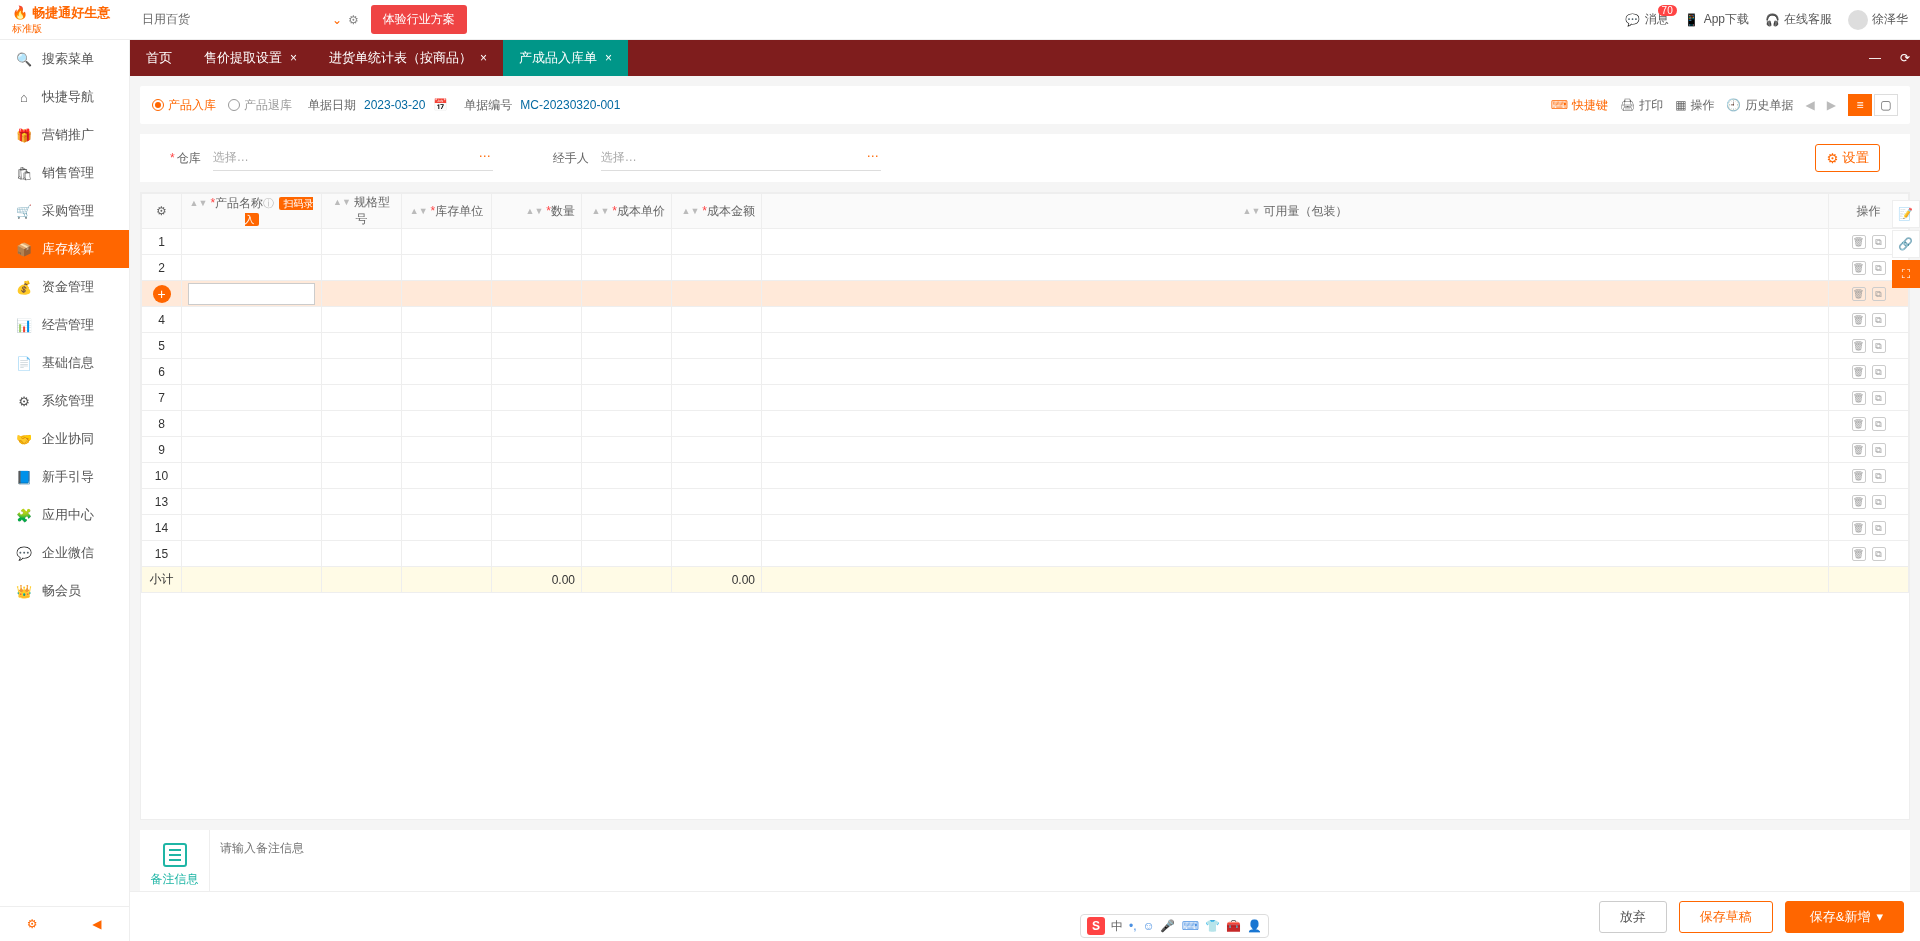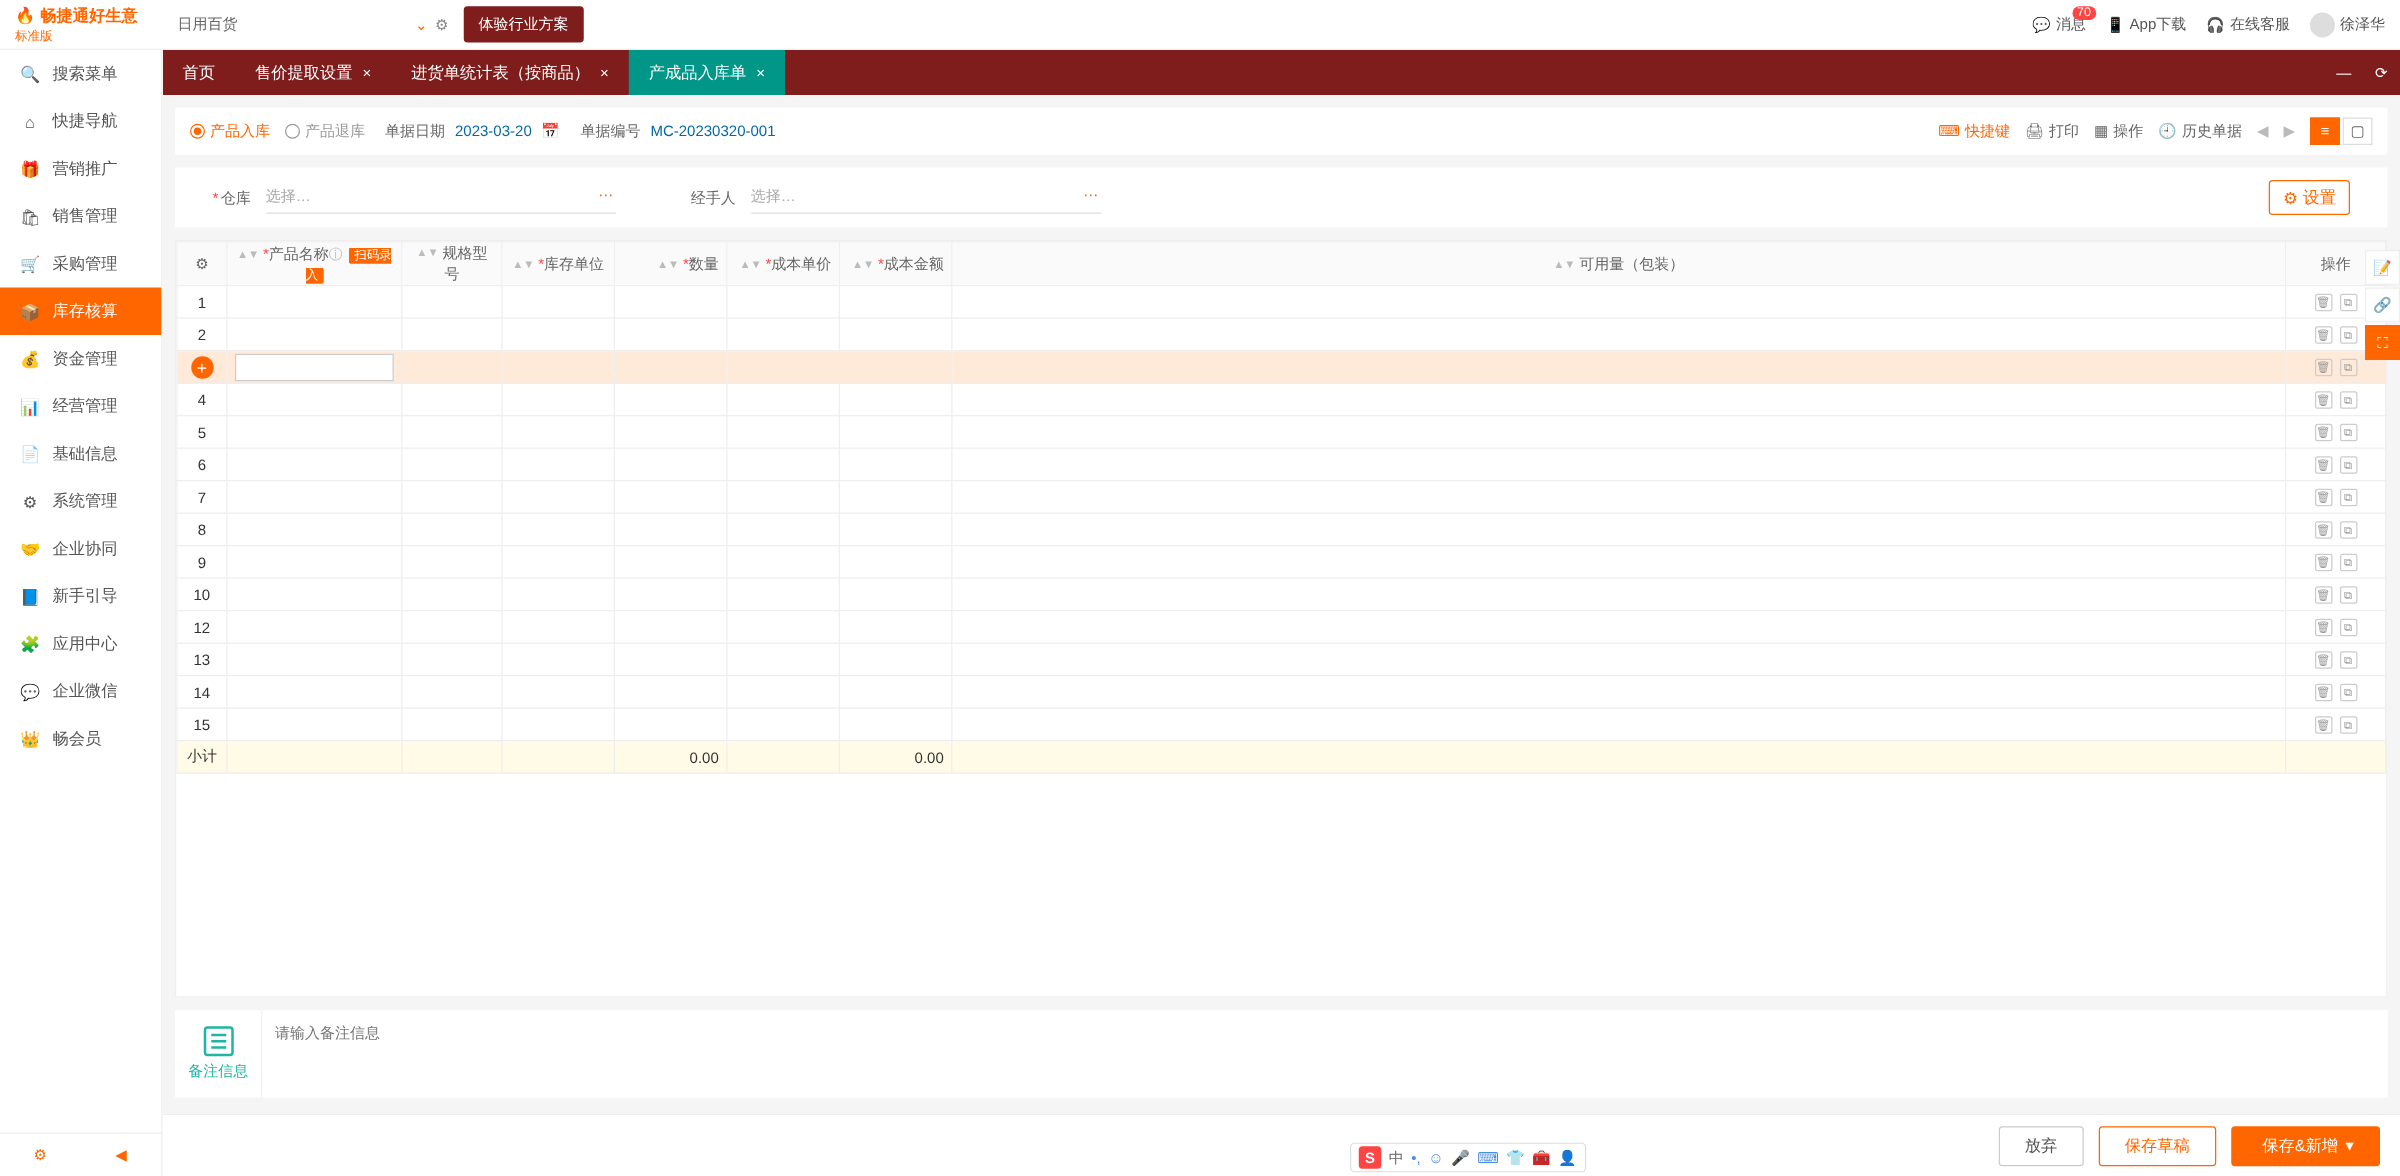--- a/index.html
+++ b/index.html
@@ -6,21 +6,21 @@
 body { background: #f5f5f5; font-size: 12px; color: #333; overflow: hidden; }
 
 
 .header { height: 40px; background: #fff; display: flex; align-items: center; padding: 0 12px; border-bottom: 1px solid #eee; }
 .logo-area { width: 118px; display: flex; flex-direction: column; justify-content: center; }
 .logo-text { color: #f60; font-size: 13px; font-weight: bold; display: flex; align-items: center; gap: 4px; }
 .logo-sub { color: #f60; font-size: 10px; }
 .store-select { margin-left: 12px; display: flex; align-items: center; gap: 8px; color: #666; cursor: pointer; width: 200px; }
 .store-select .caret { color: #f60; margin-left: auto; }
 .gear-small { color: #888; cursor: pointer; margin-left: 6px; }
-.trial-btn { background: #7f1d1d; color: #fff; border: none; padding: 6px 12px; border-radius: 3px; margin-left: 12px; cursor: pointer; font-size: 12px; }
+.trial-btn { background: #ef4444; color: #fff; border: none; padding: 6px 12px; border-radius: 3px; margin-left: 12px; cursor: pointer; font-size: 12px; }
 .header-right { margin-left: auto; display: flex; align-items: center; gap: 16px; color: #555; }
 .hr-item { display: flex; align-items: center; gap: 4px; cursor: pointer; position: relative; }
 .badge { position: absolute; top: -6px; right: -8px; background: #f44; color: #fff; border-radius: 8px; font-size: 10px; padding: 0 4px; }
 .avatar { width: 20px; height: 20px; background: #ddd; border-radius: 50%; }
 
 
 .sidebar { position: fixed; left: 0; top: 40px; bottom: 0; width: 130px; background: #fff; border-right: 1px solid #eee; display: flex; flex-direction: column; }
 .side-item { display: flex; align-items: center; gap: 10px; padding: 10px 16px; color: #555; cursor: pointer; font-size: 13px; }
 .side-item.active { background: #f60; color: #fff; }
 .side-item .icon { width: 16px; text-align: center; }
@@ -29,21 +29,21 @@
 
 
 .tabs { position: fixed; left: 130px; right: 0; top: 40px; height: 36px; background: #7f1d1d; display: flex; align-items: stretch; color: #fff; }
 .tab { display: flex; align-items: center; padding: 0 16px; gap: 8px; cursor: pointer; font-size: 13px; }
 .tab.active { background: #009688; }
 .tab .close-x { font-size: 12px; cursor: pointer; }
 .tabs-right { margin-left: auto; display: flex; align-items: center; }
 .tabs-right .tab-ctrl { width: 30px; height: 36px; display: flex; align-items: center; justify-content: center; cursor: pointer; }
 
 
-.main { position: fixed; left: 130px; right: 0; top: 76px; bottom: 0; background: #f5f5f5; padding: 10px 10px 63px 10px; display: flex; flex-direction: column; gap: 10px; }
+.main { position: fixed; left: 130px; right: 0; top: 76px; bottom: 0; background: #f5f5f5; padding: 10px 10px 41px 10px; display: flex; flex-direction: column; gap: 10px; }
 
 
 .toolbar { background: #fff; padding: 8px 12px; display: flex; align-items: center; gap: 16px; border-radius: 2px; }
 .radio-pair { display: flex; align-items: center; gap: 12px; }
 .radio-opt { display: flex; align-items: center; gap: 4px; cursor: pointer; color: #999; }
 .radio-opt.checked { color: #f60; }
 .radio-circle { width: 12px; height: 12px; border: 1px solid currentColor; border-radius: 50%; display: inline-flex; align-items: center; justify-content: center; }
 .radio-opt.checked .radio-circle::after { content: ""; width: 6px; height: 6px; background: #f60; border-radius: 50%; }
 .field-pair { display: flex; align-items: center; gap: 8px; color: #666; }
 .field-pair .val { color: #0369a1; }
@@ -435,31 +435,20 @@
             <td class="col-name"></td>
             <td class="col-spec"></td>
             <td class="col-unit"></td>
             <td class="col-qty"></td>
             <td class="col-price"></td>
             <td class="col-amount"></td>
             <td class="col-avail"></td>
             <td class="col-ops"><span class="op-icon">🗑</span><span class="op-icon">⧉</span></td>
           </tr>
           <tr>
-            <td class="col-idx">12</td>
-            <td class="col-name"></td>
-            <td class="col-spec"></td>
-            <td class="col-unit"></td>
-            <td class="col-qty"></td>
-            <td class="col-price"></td>
-            <td class="col-amount"></td>
-            <td class="col-avail"></td>
-            <td class="col-ops"><span class="op-icon">🗑</span><span class="op-icon">⧉</span></td>
-          </tr>
-          <tr>
             <td class="col-idx">13</td>
             <td class="col-name"></td>
             <td class="col-spec"></td>
             <td class="col-unit"></td>
             <td class="col-qty"></td>
             <td class="col-price"></td>
             <td class="col-amount"></td>
             <td class="col-avail"></td>
             <td class="col-ops"><span class="op-icon">🗑</span><span class="op-icon">⧉</span></td>
           </tr>

